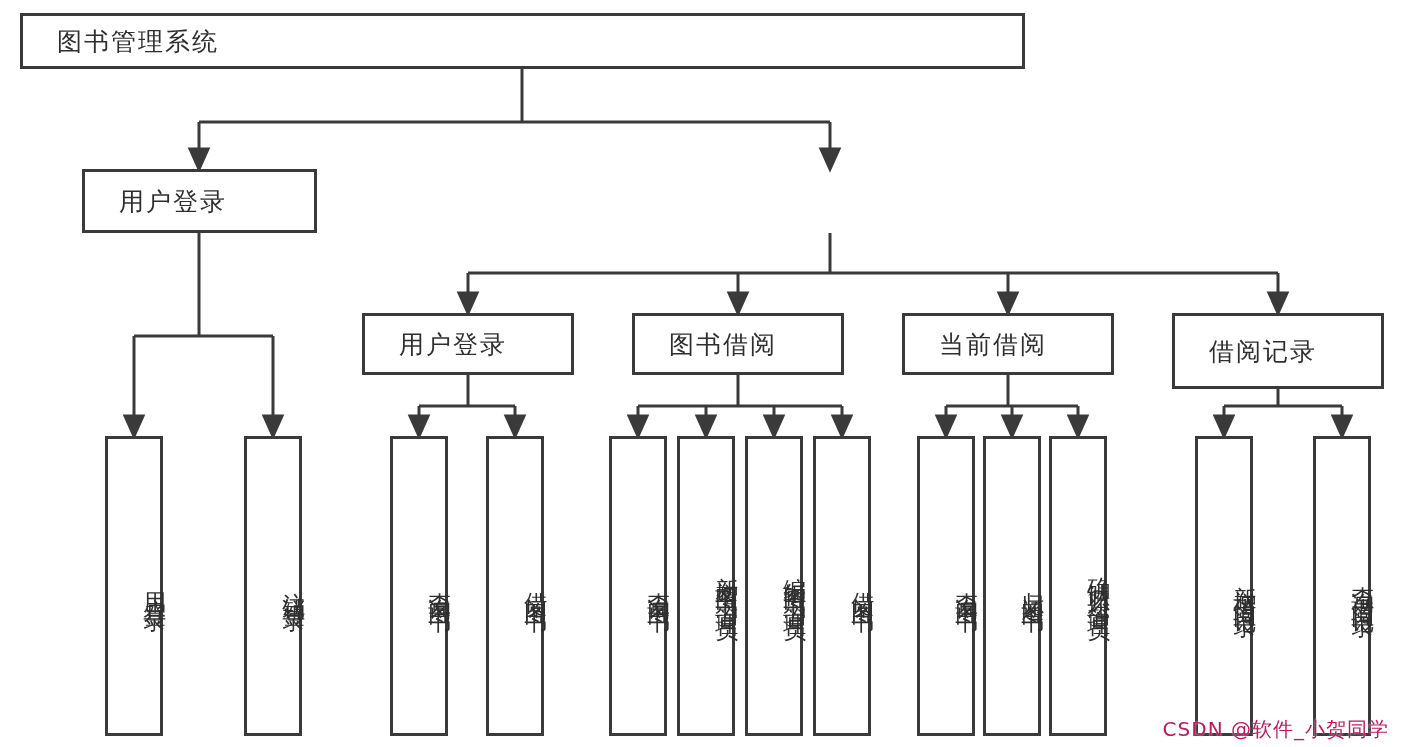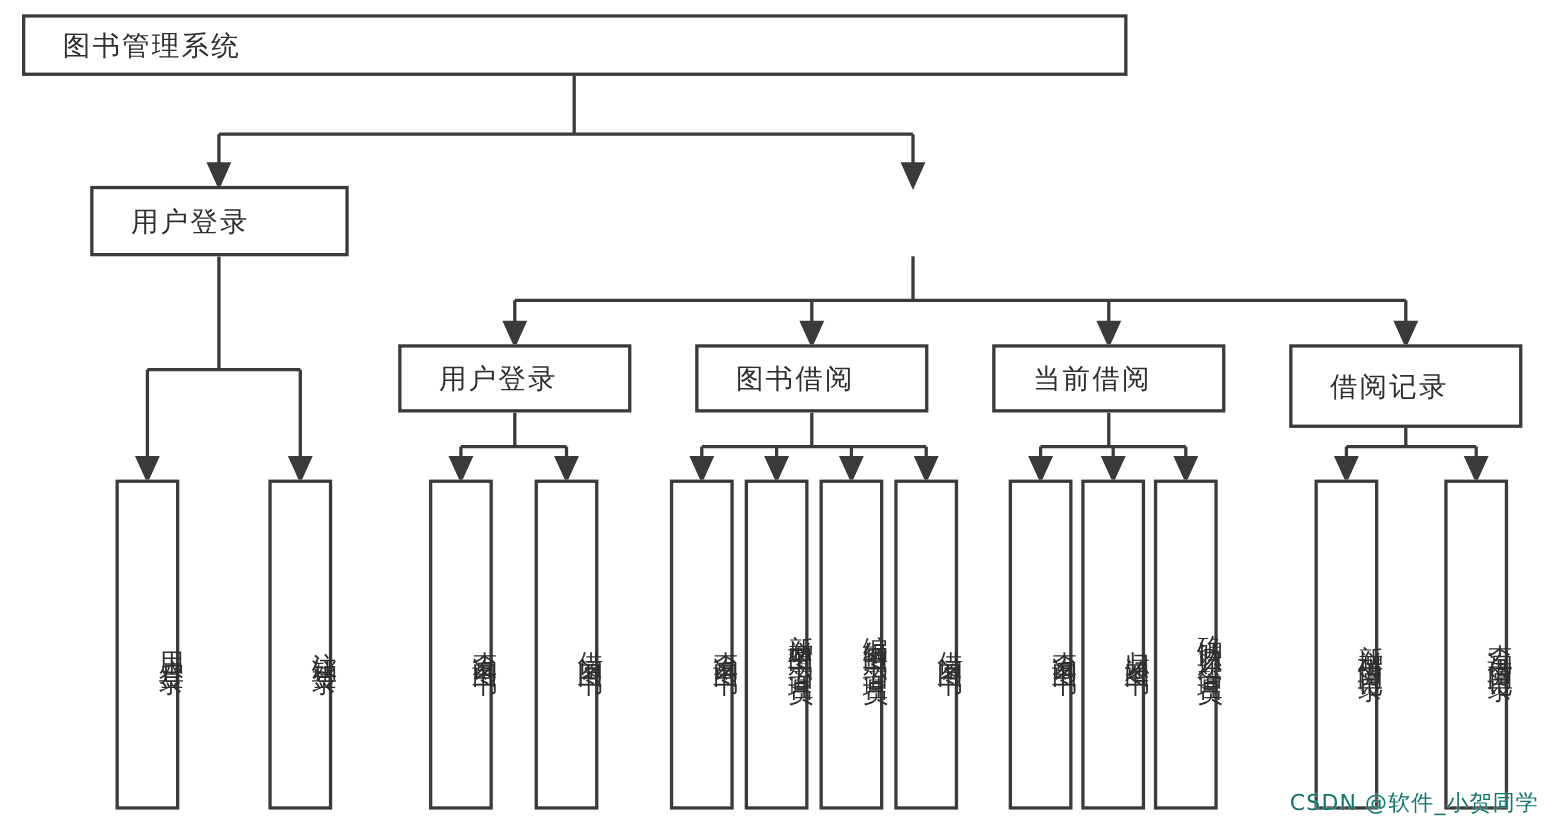--- a/index.html
+++ b/index.html
@@ -50,25 +50,25 @@
   
   .leaf { width: 58px; height: 300px; top: 436px; }
   .pos-a0 { left: 105px; }  .pos-a1 { left: 244px; }
   .pos-b0 { left: 390px; }  .pos-b1 { left: 486px; }
   .pos-c0 { left: 609px; }  .pos-c1 { left: 677px; }
   .pos-c2 { left: 745px; }  .pos-c3 { left: 813px; }
   .pos-d0 { left: 917px; }  .pos-d1 { left: 983px; }  .pos-d2 { left: 1049px; }
   .pos-e0 { left: 1195px; } .pos-e1 { left: 1313px; }
   #watermark {
     position: absolute;
-    right: 6px;
+    right: 16px;
     bottom: 4px;
     z-index: 3;
     font-size: 20px;
-    color: #0f766e;
+    color: #be185d;
     letter-spacing: 1px;
     text-shadow: 0 0 2px rgba(255,255,255,0.9);
     white-space: nowrap;
   }
 </style>
 </head>
 <body>
 
 <div id="canvas">
 

